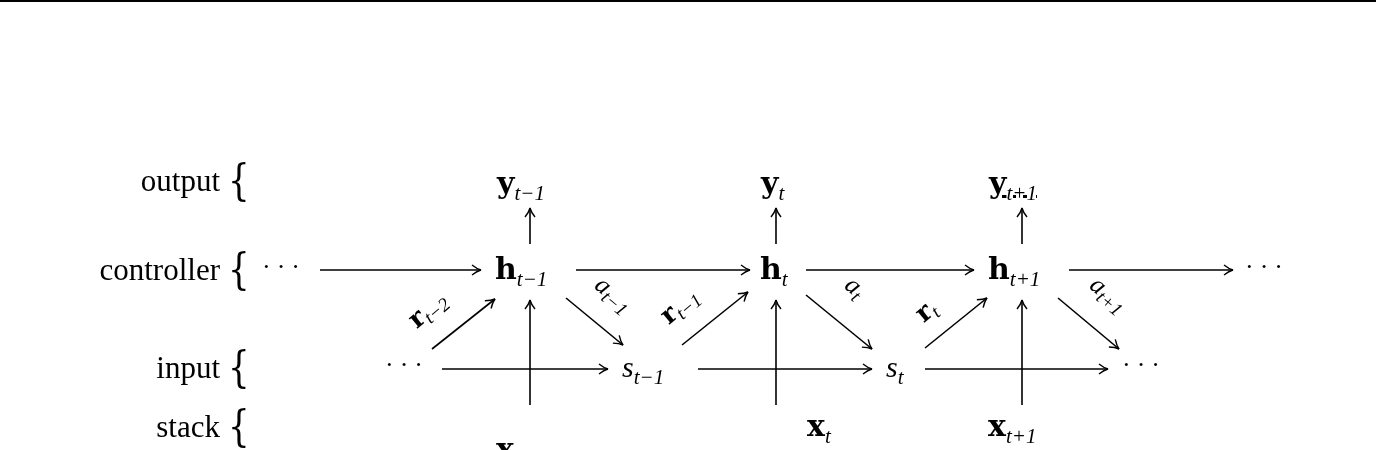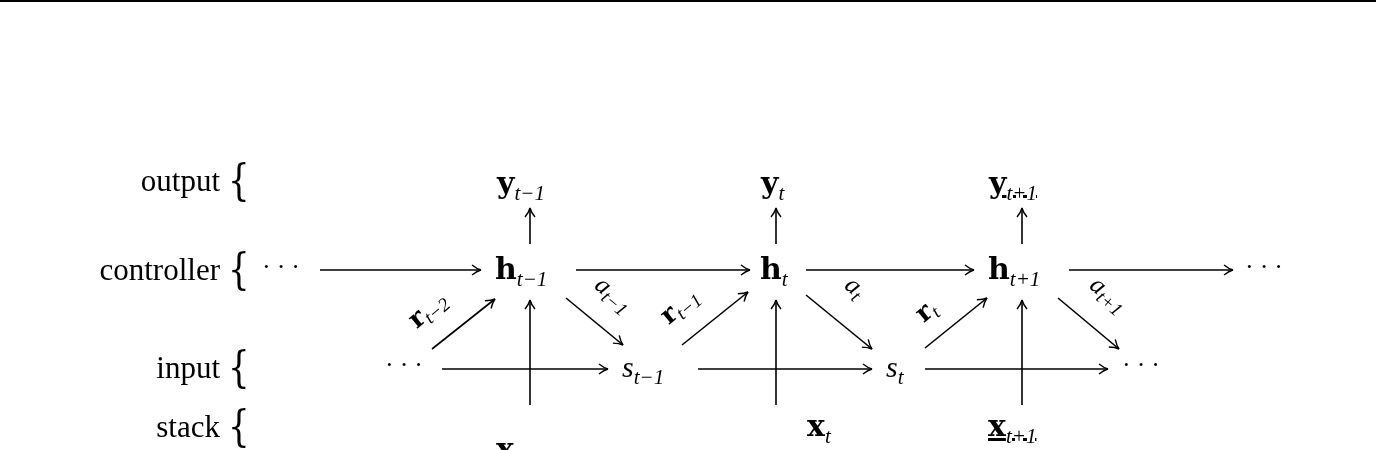--- a/index.html
+++ b/index.html
@@ -82,21 +82,21 @@
 
 <div class="node" style="left:495px; top:254px;"><span class="b">h</span><sub>t−1</sub></div>
 <div class="node" style="left:760px; top:254px;text-align:center;"><span class="b">h</span><sub>t</sub></div>
 <div class="node" style="left:988px; top:254px;"><span class="b">h</span><sub>t+1</sub></div>
 
 <div class="node" style="left:622px; top:352px;"><span class="i">s</span><sub>t−1</sub></div>
 <div class="node" style="left:886px; top:352px;"><span class="i">s</span><sub>t</sub></div>
 
 <div class="node" style="left:496px; top:434px;"><span class="b">x</span><sub>t−1</sub></div>
 <div class="node" style="left:761px; top:411px;margin-left:46px;"><span class="b">x</span><sub>t</sub></div>
-<div class="node" style="left:988px; top:411px;text-decoration:underline;"><span class="b">x</span><sub>t+1</sub></div>
+<div class="node" style="left:988px; top:411px;"><span class="b">x</span><sub>t+1</sub></div>
 
 <div class="elabel" style="left:420px; top:306px; transform: rotate(-40deg);"><span class="b">r</span><sub>t−2</sub></div>
 <div class="elabel" style="left:672px; top:302px; transform: rotate(-40deg);"><span class="b">r</span><sub>t−1</sub></div>
 <div class="elabel" style="left:927px; top:300px; transform: rotate(-40deg);"><span class="b">r</span><sub>t</sub></div>
 
 <div class="elabel" style="left:590px; top:265px; transform: rotate(40deg);"><span class="i">a</span><sub>t−1</sub></div>
 <div class="elabel" style="left:840px; top:265px; transform: rotate(40deg);"><span class="i">a</span><sub>t</sub></div>
 <div class="elabel" style="left:1085px; top:265px; transform: rotate(40deg);"><span class="i">a</span><sub>t+1</sub></div>
 
 </body></html>

